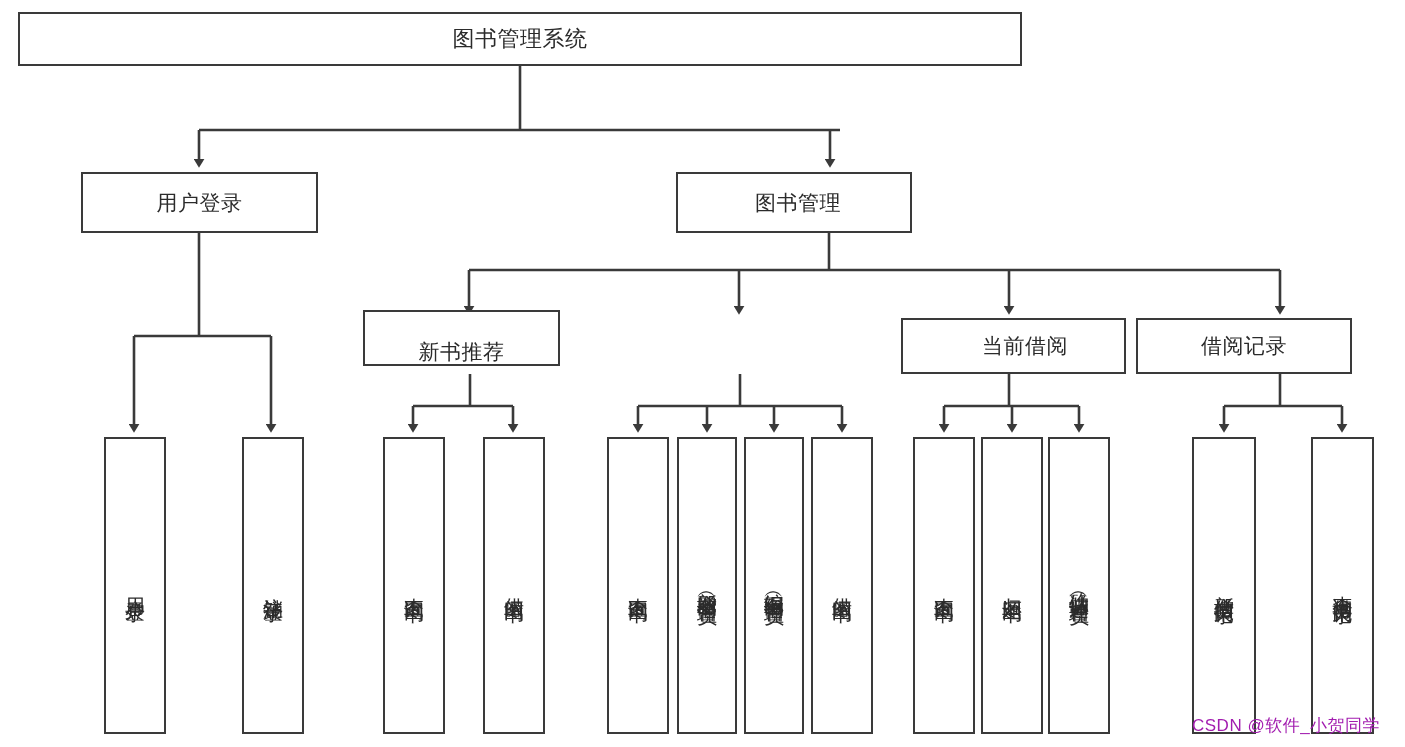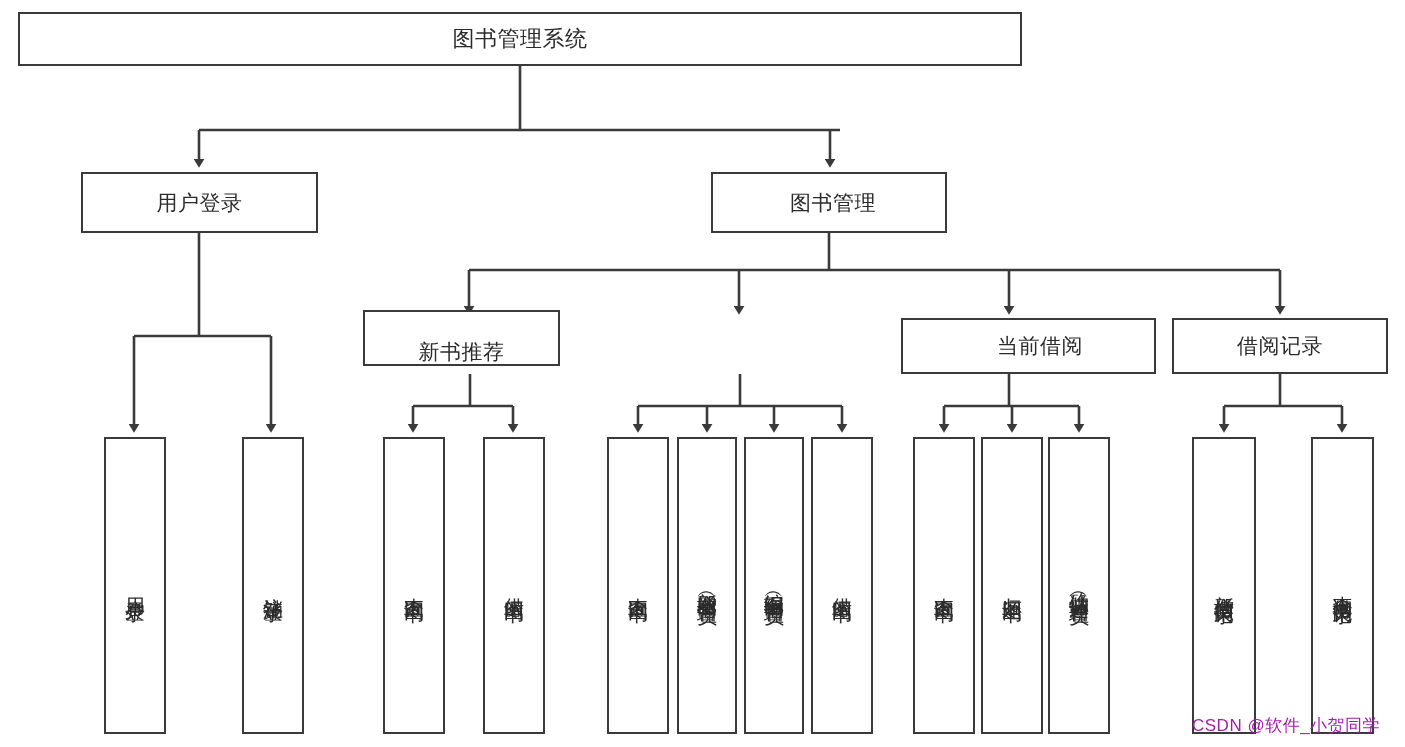--- a/index.html
+++ b/index.html
@@ -131,31 +131,31 @@
     </g>
   </svg>
 
   <div class="node h-node root" style="left:18px; top:12px; width:1004px; height:54px;">
     <span class="lbl">图书管理系统</span>
   </div>
 
   <div class="node h-node" style="left:81px; top:172px; width:237px; height:61px;">
     <span class="lbl">用户登录</span>
   </div>
-  <div class="node h-node" style="left:711px; top:172px; width:236px; height:61px;padding-left:8px;">
+  <div class="node h-node" style="left:676px; top:172px; width:236px; height:61px;padding-left:8px;">
     <span class="lbl">图书管理</span>
   </div>
 
   <div class="node h-node" style="left:363px; top:310px; width:197px; height:56px;align-items:flex-end;">
     <span class="lbl">新书推荐</span>
   </div>
-  <div class="node h-node" style="left:901px; top:318px; width:255px; height:56px;padding-left:23px;">
+  <div class="node h-node" style="left:901px; top:318px; width:225px; height:56px;padding-left:23px;">
     <span class="lbl">当前借阅</span>
   </div>
-  <div class="node h-node" style="left:1172px; top:318px; width:216px; height:56px;">
+  <div class="node h-node" style="left:1136px; top:318px; width:216px; height:56px;">
     <span class="lbl">借阅记录</span>
   </div>
 
   <div class="node v-node" style="left:104px; top:437px; width:62px; height:297px;">
     <span class="lbl">用户登录</span>
   </div>
   <div class="node v-node" style="left:242px; top:437px; width:62px; height:297px;">
     <span class="lbl">注销登录</span>
   </div>
 

